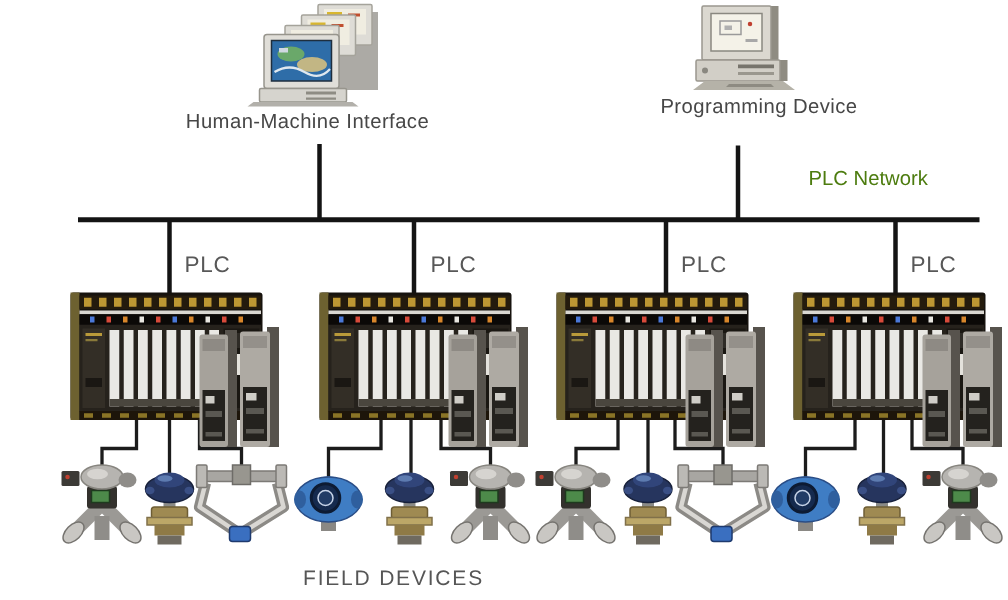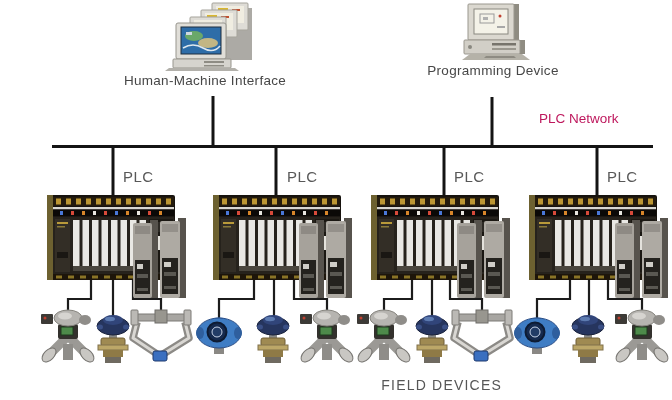--- a/index.html
+++ b/index.html
@@ -11,24 +11,24 @@
   .abs{position:absolute;}
   .caption{
     position:absolute;color:#474747;font-size:13.5px;text-align:center;
     white-space:nowrap;letter-spacing:.3px;
   }
   .plc-label{
     position:absolute;top:168px;color:#585858;font-size:15px;letter-spacing:.5px;
     white-space:nowrap;
   }
   .network-label{
-    position:absolute;left:523px;top:111px;color:#be185d;font-size:13.5px;white-space:nowrap;
+    position:absolute;left:523px;top:111px;color:#4d7c0f;font-size:13.5px;white-space:nowrap;
   }
   .field-caption{
-    position:absolute;left:186px;top:377px;width:300px;text-align:right;
+    position:absolute;left:186px;top:377px;width:300px;text-align:left;
     color:#565656;font-size:14px;letter-spacing:1.2px;white-space:nowrap;
   }
   svg{display:block;}
 </style>
 </head>
 <body>
 
 <div class="canvas">
 
   <svg width="0" height="0" style="position:absolute" aria-hidden="true">
@@ -217,21 +217,21 @@
   </svg>
 
   <svg class="abs" style="left:148px;top:2px" width="100" height="70">
       <use href="#icon-hmi"></use>
     </svg>
   <div class="caption" style="left:49px;top:73px;width:280px">Human-Machine Interface</div>
 
   <svg class="abs" style="left:440px;top:2px" width="80" height="62">
       <use href="#icon-pd"></use>
     </svg>
-  <div class="caption" style="left:337px;top:63px;width:280px">Programming Device</div>
+  <div class="caption" style="left:350px;top:63px;width:280px">Programming Device</div>
 
   <div class="network-label">PLC Network</div>
 
   <div class="plc-label" style="left:107px">PLC</div>
   <div class="plc-label" style="left:271px">PLC</div>
   <div class="plc-label" style="left:438px">PLC</div>
   <div class="plc-label" style="left:591px">PLC</div>
 
   <svg class="abs" style="left:30px;top:192px" width="152" height="112">
       <use href="#icon-rack"></use>

